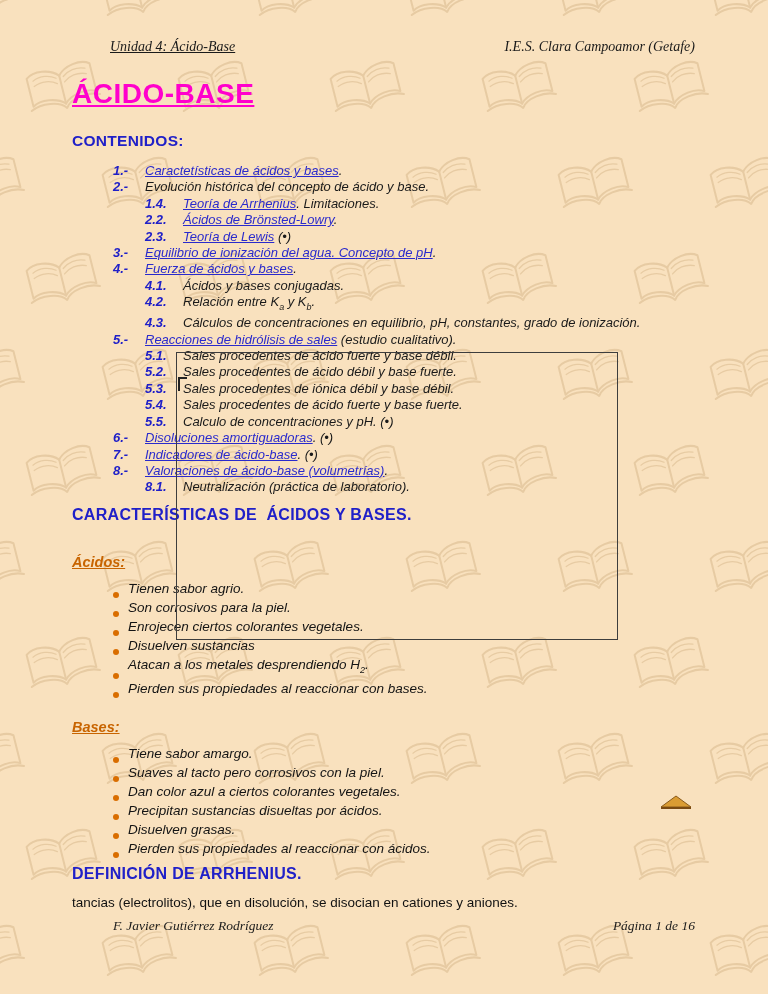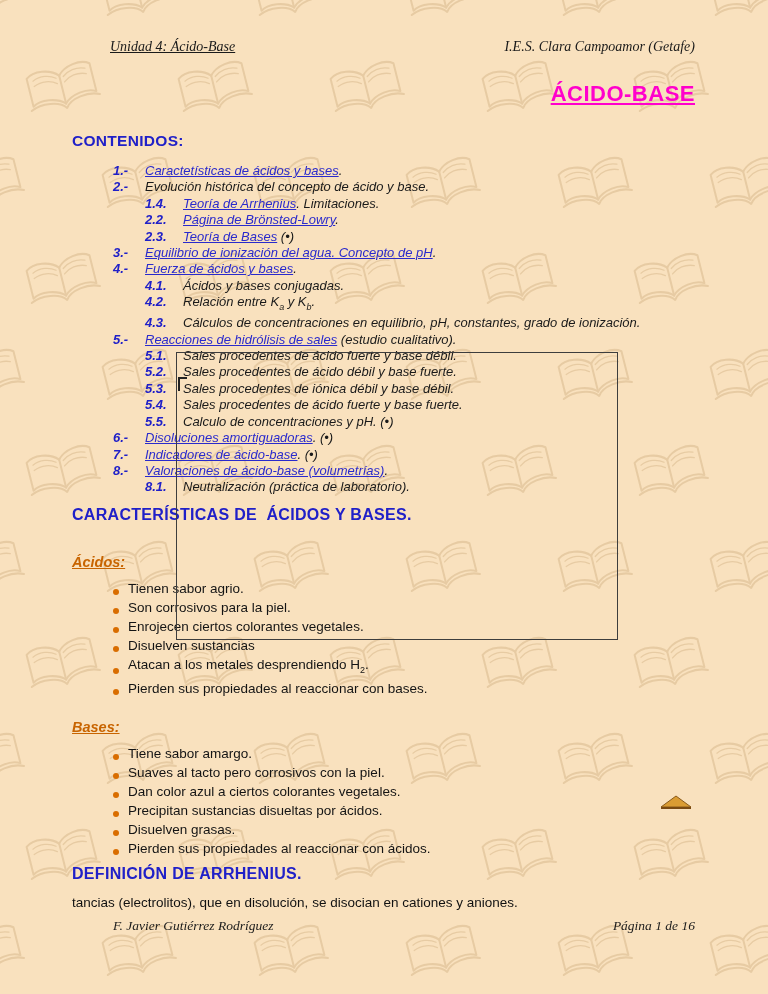--- a/index.html
+++ b/index.html
@@ -9,21 +9,21 @@
     font-family:"Liberation Sans",sans-serif;color:var(--text,#141414);
   }
   .watermark{position:absolute;inset:0;pointer-events:none;}
   .wm{position:absolute;opacity:.55;}
   .content{position:absolute;inset:0;padding:38px 73px 0 72px;box-sizing:border-box;}
 
   .header{display:flex;justify-content:space-between;padding-left:38px;
     font-family:"Liberation Serif",serif;font-style:italic;font-size:14px;line-height:17px;color:#1a1a1a;}
   .header-left{text-decoration:underline;}
 
-  .title{margin-top:26px;text-align:right;font-size:22px;line-height:26px;font-weight:bold;
+  .title{margin-top:26px;text-align:left;font-size:28px;line-height:26px;font-weight:bold;
     color:var(--magenta,#FF00CC);text-decoration:underline;letter-spacing:.5px;}
 
   .contents-heading{margin-top:24px;font-size:15.5px;line-height:19px;font-weight:bold;
     color:var(--heading-blue,#2020C8);letter-spacing:.3px;}
 
   .toc{margin-top:13px;font-style:italic;font-size:13px;line-height:16.4px;}
   .toc-line{display:flex;}
   .toc-line.l1{padding-left:41px;}
   .toc-line.l2{padding-left:73px;}
   .toc-num{font-weight:bold;color:var(--heading-blue,#2020C8);flex:0 0 auto;}
@@ -37,21 +37,21 @@
     letter-spacing:.3px;white-space:pre-wrap;}
   #caract{margin-top:9px;}
   #definicion{margin-top:6px;}
 
   .subhead{font-size:14.5px;line-height:18px;font-weight:bold;font-style:italic;
     color:var(--orange,#C86400);text-decoration:underline;}
   #acidos-head{margin-top:28px;}
   #bases-head{margin-top:20px;}
 
   .bullets{list-style:none;margin:8px 0 0;padding:0;font-size:13.5px;line-height:19px;}
-  .bullets li{display:flex;align-items:center;padding-left:41px;}
+  .bullets li{display:flex;align-items:flex-end;padding-left:41px;font-style:italic;}
   .dot{flex:0 0 6px;width:6px;height:6px;border-radius:50%;background:var(--bullet-orange,#D96D00);
     margin:7px 9px 0 0;}
 
   .paragraph{margin-top:10px;font-size:13.5px;line-height:17.5px;color:#111;}
   .par-line1{text-align:justify;text-align-last:justify;text-indent:38px;}
   .green{color:var(--green,#2E9B2E);font-weight:bold;}
 
   .footer{position:absolute;left:72px;right:73px;top:918px;display:flex;justify-content:space-between;
     padding-left:41px;font-family:"Liberation Serif",serif;font-style:italic;font-size:13.5px;color:#1a1a1a;}
 
@@ -635,25 +635,25 @@
         <div class="toc-line l1">
           <span class="toc-num">2.-</span>
           <span class="toc-text"><span>Evolución histórica del concepto de ácido y base.</span></span>
         </div>
         <div class="toc-line l2">
           <span class="toc-num">1.4.</span>
           <span class="toc-text"><span class="link">Teoría de Arrhenius</span><span>. Limitaciones.</span></span>
         </div>
         <div class="toc-line l2">
           <span class="toc-num">2.2.</span>
-          <span class="toc-text"><span class="link">Página de Brönsted-Lowry</span><span>.</span></span>
+          <span class="toc-text"><span class="link">Ácidos de Brönsted-Lowry</span><span>.</span></span>
         </div>
         <div class="toc-line l2">
           <span class="toc-num">2.3.</span>
-          <span class="toc-text"><span class="link">Teoría de Bases</span><span> (•)</span></span>
+          <span class="toc-text"><span class="link">Teoría de Lewis</span><span> (•)</span></span>
         </div>
         <div class="toc-line l1">
           <span class="toc-num">3.-</span>
           <span class="toc-text"><span class="link">Equilibrio de ionización del agua. Concepto de pH</span><span>.</span></span>
         </div>
         <div class="toc-line l1">
           <span class="toc-num">4.-</span>
           <span class="toc-text"><span class="link">Fuerza de ácidos y bases</span><span>.</span></span>
         </div>
         <div class="toc-line l2">

